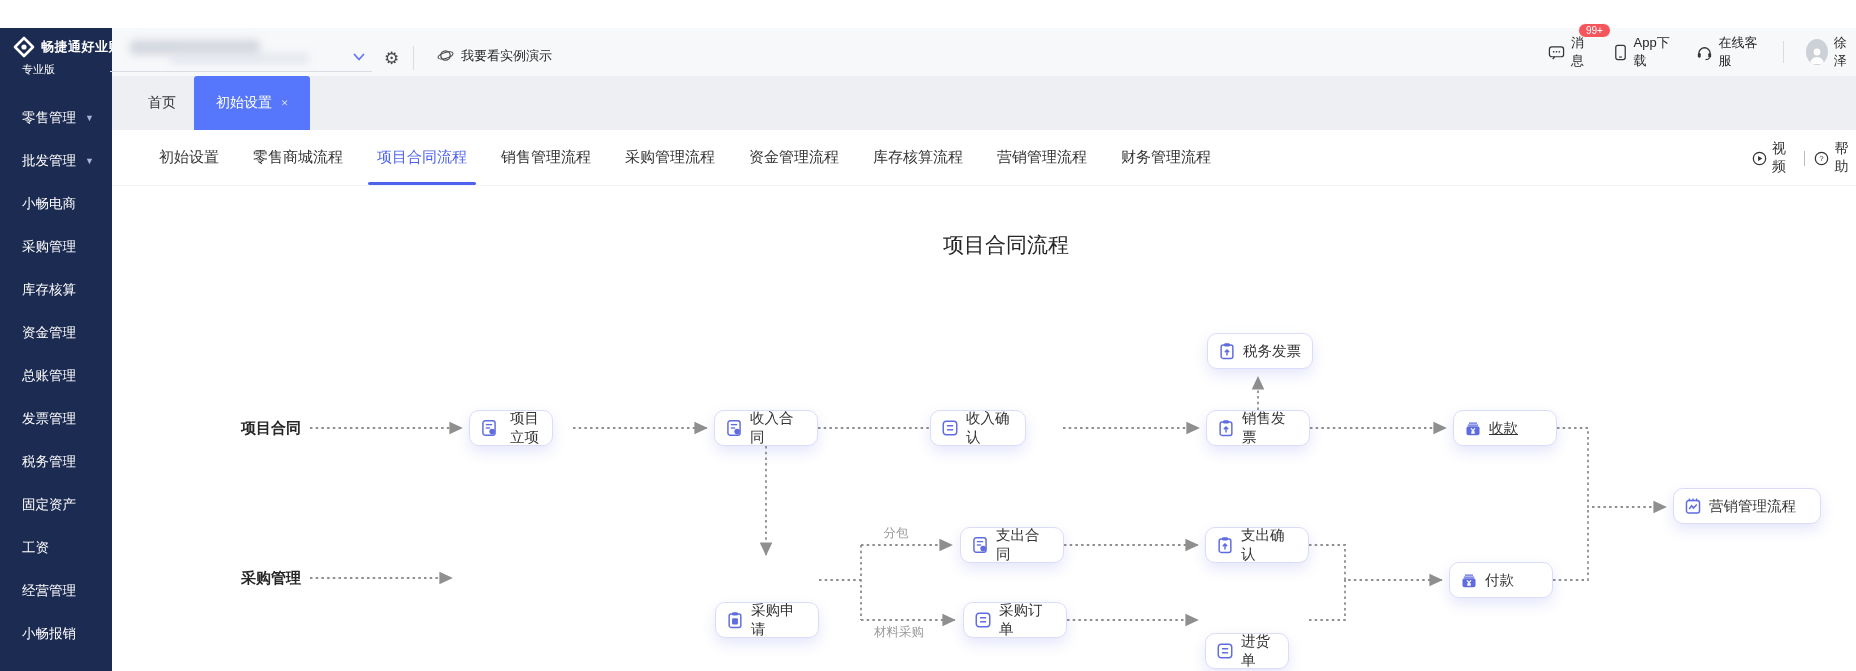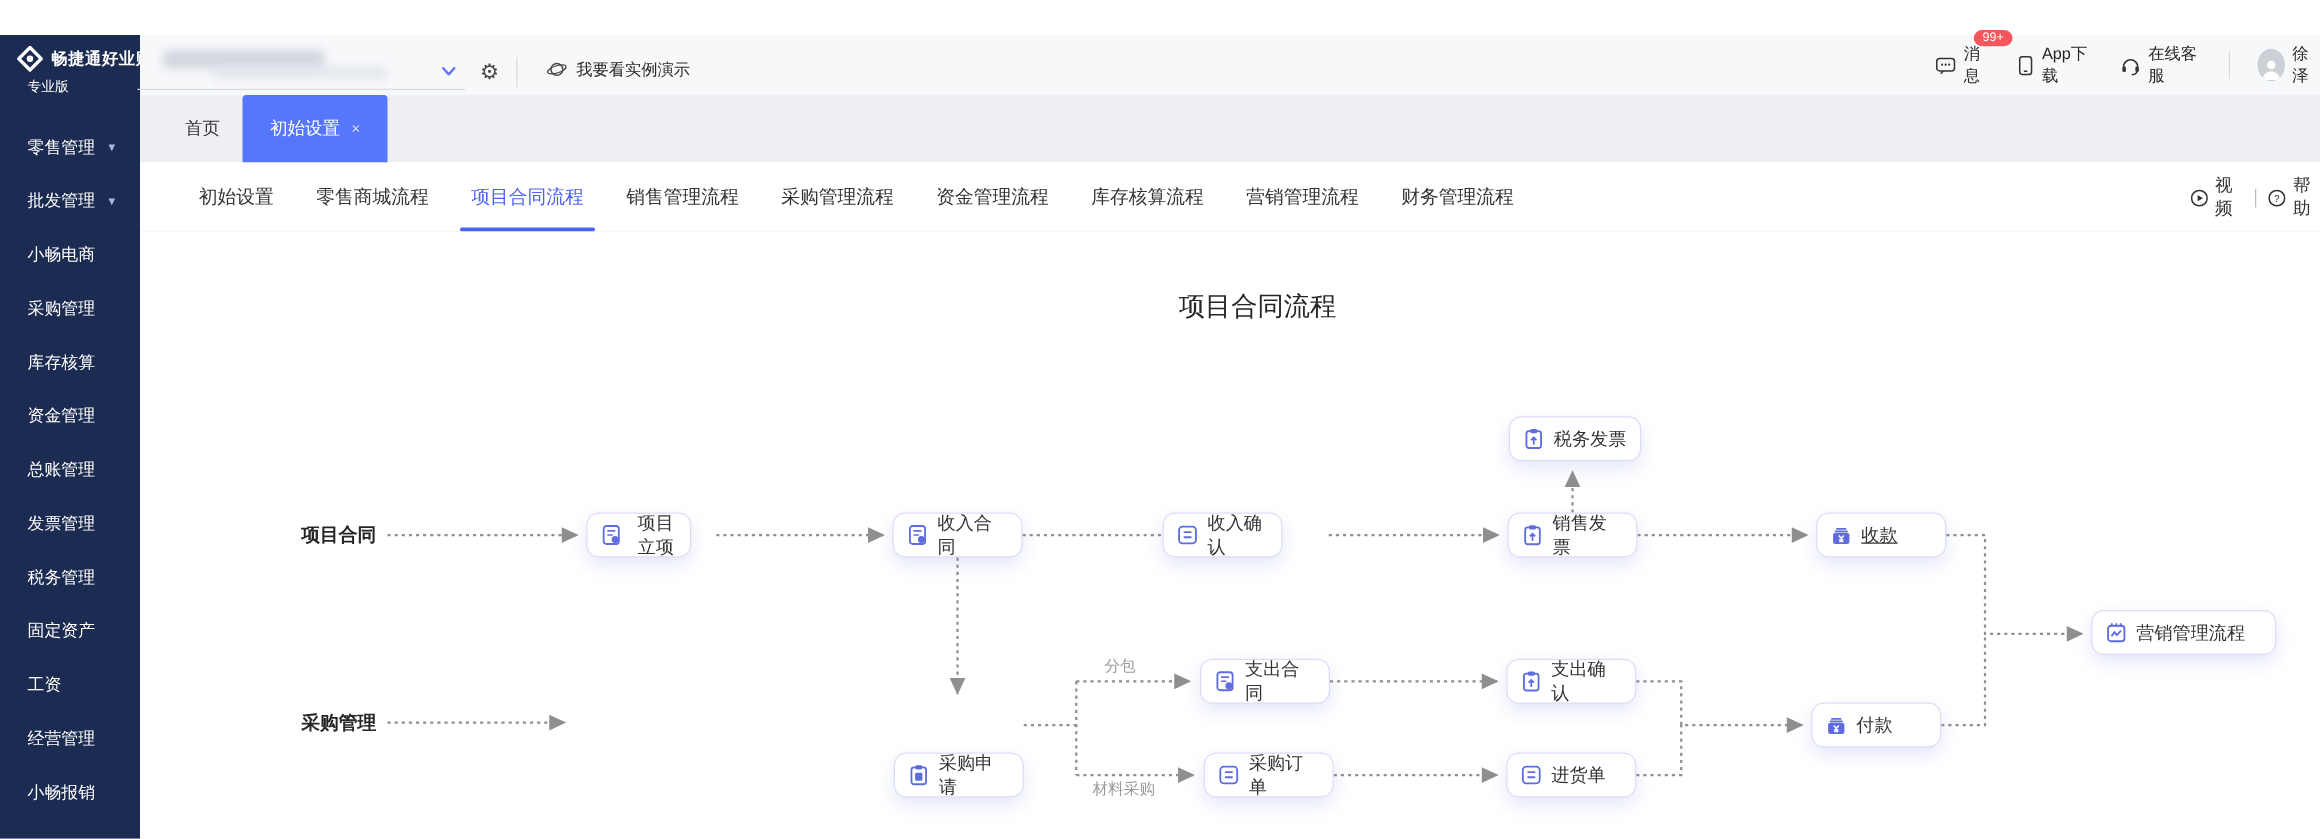--- a/index.html
+++ b/index.html
@@ -353,21 +353,21 @@
     <div class="flow-node" style="left: 963px; top: 602px; width: 104px; pointer-events: auto;">
       <span class="nicon">
         <svg width="18" height="18" viewBox="0 0 16 16">
           <rect x="2" y="2" width="12" height="12" rx="2.6" fill="none" stroke="currentColor" stroke-width="1.3"></rect>
           <line x1="5.3" y1="6" x2="10.8" y2="6" stroke="currentColor" stroke-width="1.3"></line>
           <line x1="5.3" y1="9.6" x2="10.8" y2="9.6" stroke="currentColor" stroke-width="1.3"></line>
         </svg>
       </span>
       <span>采购订单</span>
     </div>
-    <div class="flow-node" style="left: 1205px; top: 602px; width: 104px; pointer-events: auto;">
+    <div class="flow-node" style="left: 1205px; top: 633px; width: 84px; pointer-events: auto;">
       <span class="nicon">
         <svg width="18" height="18" viewBox="0 0 16 16">
           <rect x="2" y="2" width="12" height="12" rx="2.6" fill="none" stroke="currentColor" stroke-width="1.3"></rect>
           <line x1="5.3" y1="6" x2="10.8" y2="6" stroke="currentColor" stroke-width="1.3"></line>
           <line x1="5.3" y1="9.6" x2="10.8" y2="9.6" stroke="currentColor" stroke-width="1.3"></line>
         </svg>
       </span>
       <span>进货单</span>
     </div>
     <div class="flow-node" style="left: 1449px; top: 562px; width: 104px; pointer-events: auto;">

